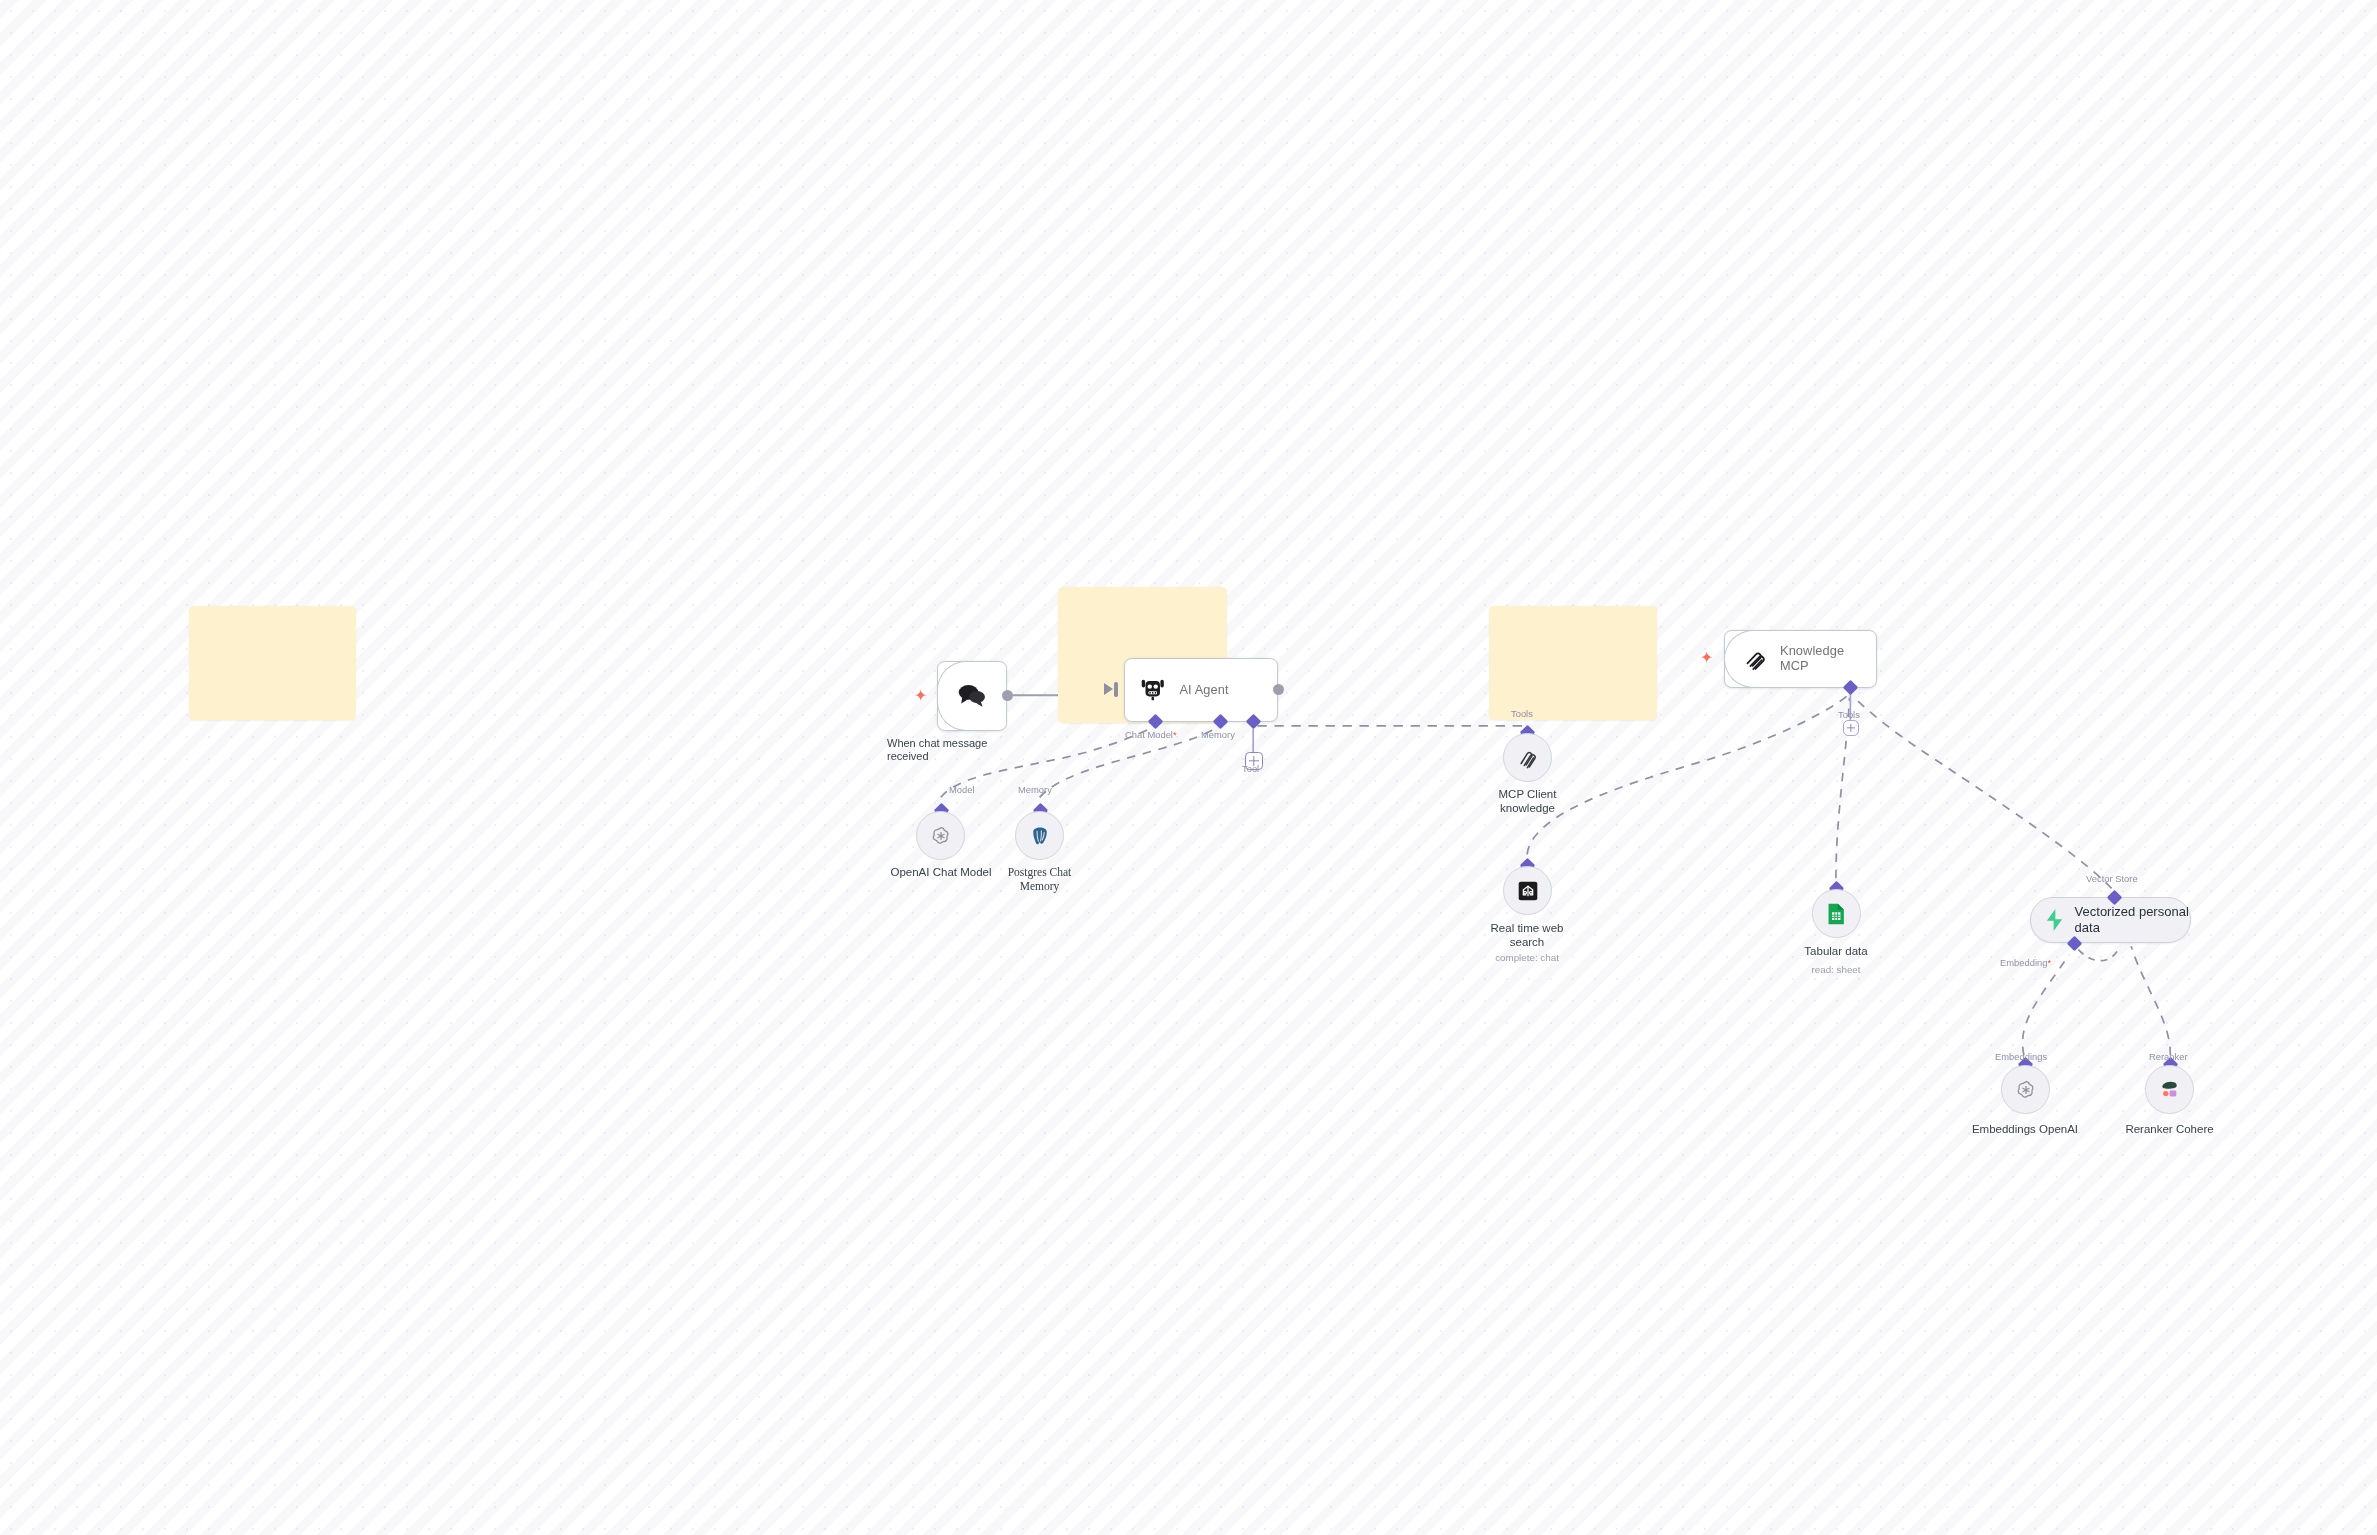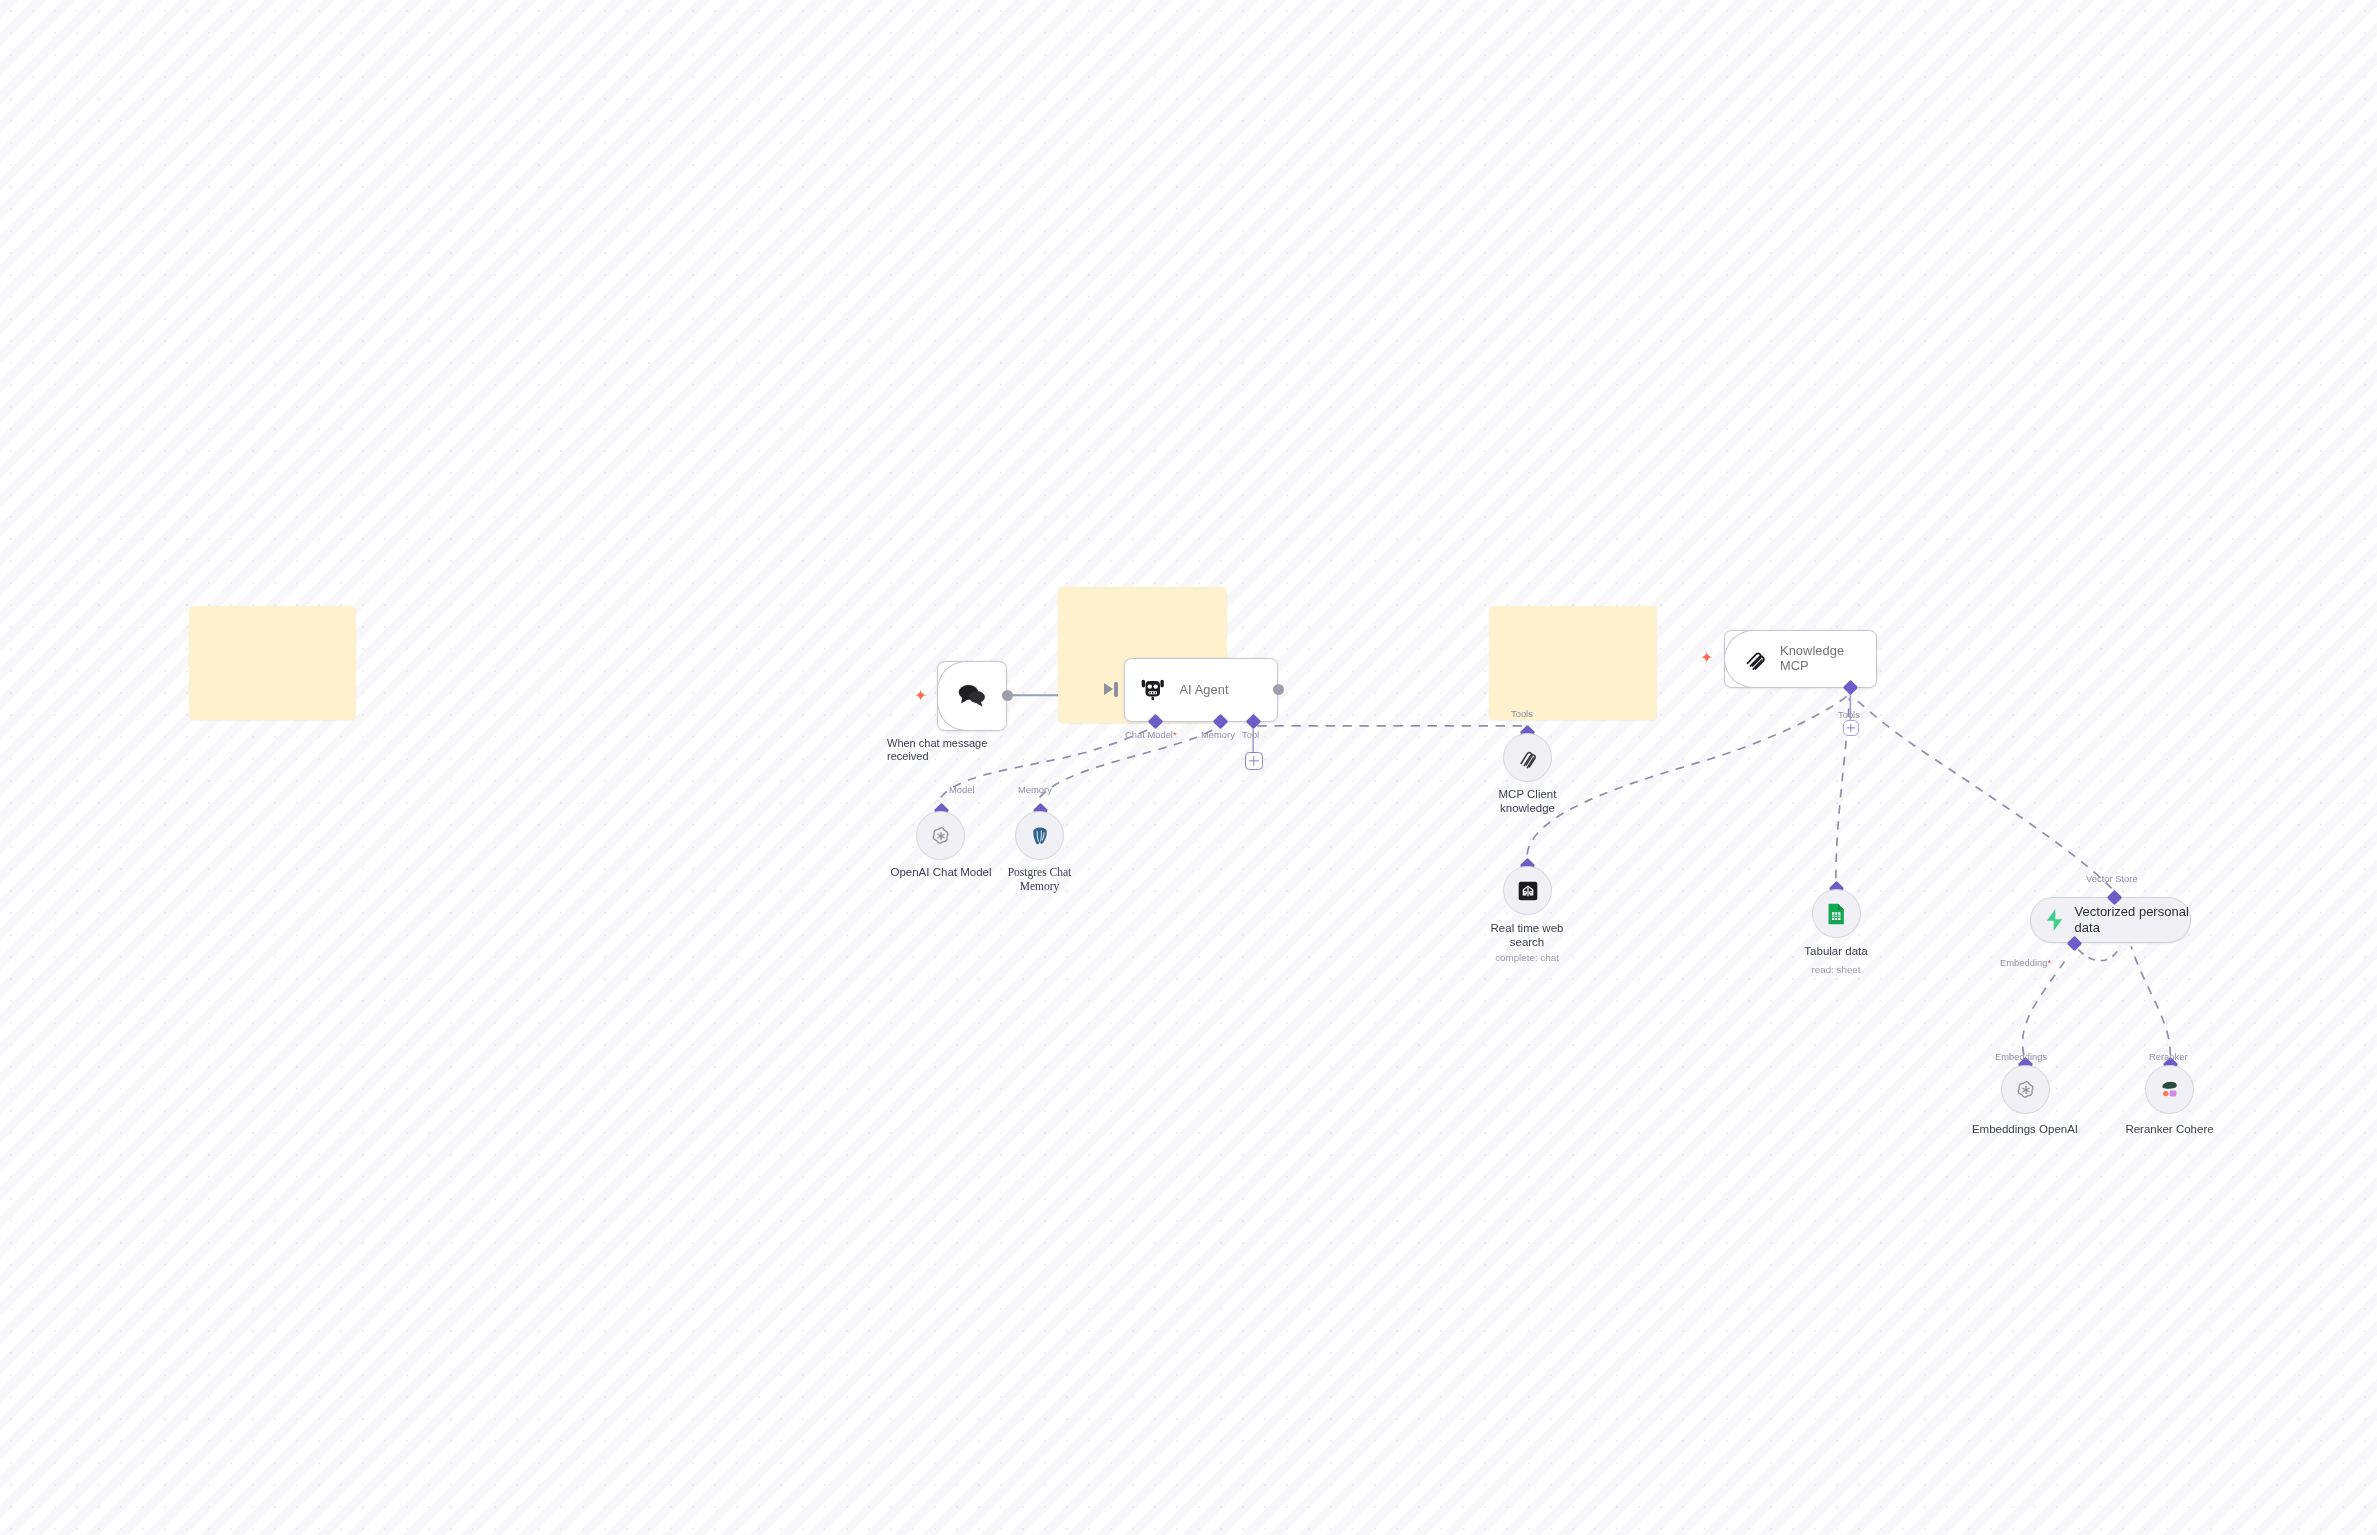--- a/index.html
+++ b/index.html
@@ -327,21 +327,21 @@
 
 </div>
 
 <div class="layer">
   <div class="portlabel" style="left:1125px;top:729px;">
     <span>Chat Model</span><span class="req">*</span>
   </div>
   <div class="portlabel" style="left:1201px;top:729px;">
     <span>Memory</span>
   </div>
-  <div class="portlabel" style="left:1242px;top:729px;">
+  <div class="portlabel" style="left:1242px;top:763px;">
     <span>Tool</span>
   </div>
   <div class="portlabel" style="left:921px;top:784px;padding-left:28px;">
     <span>Model</span>
   </div>
   <div class="portlabel" style="left:1018px;top:784px;">
     <span>Memory</span>
   </div>
   <div class="portlabel" style="left:1511px;top:708px;">
     <span>Tools</span>

